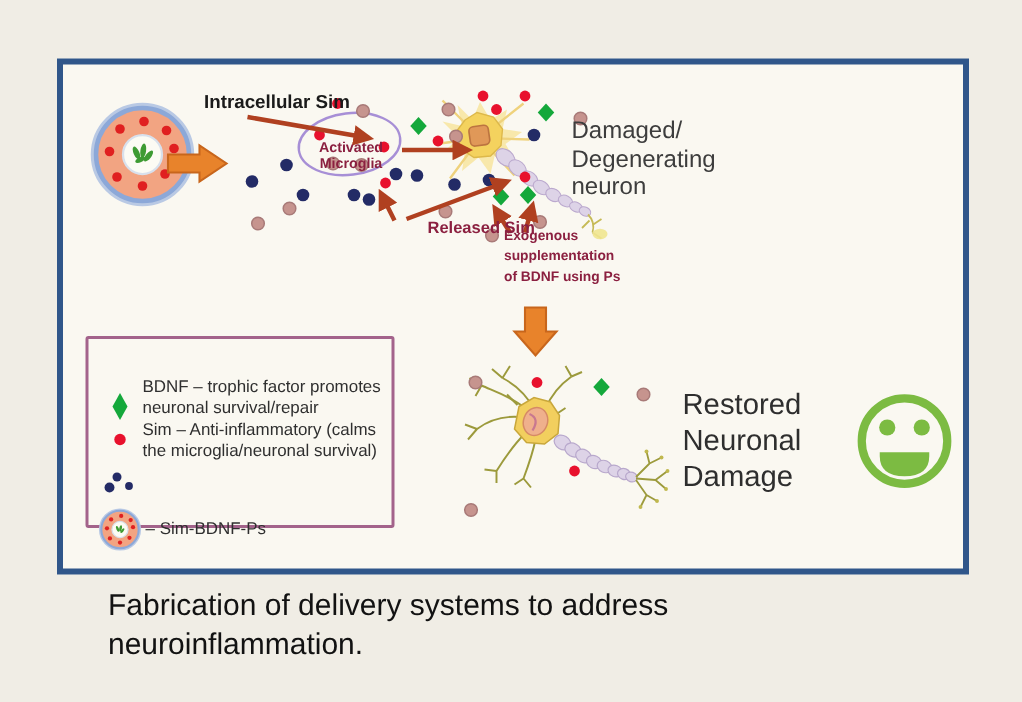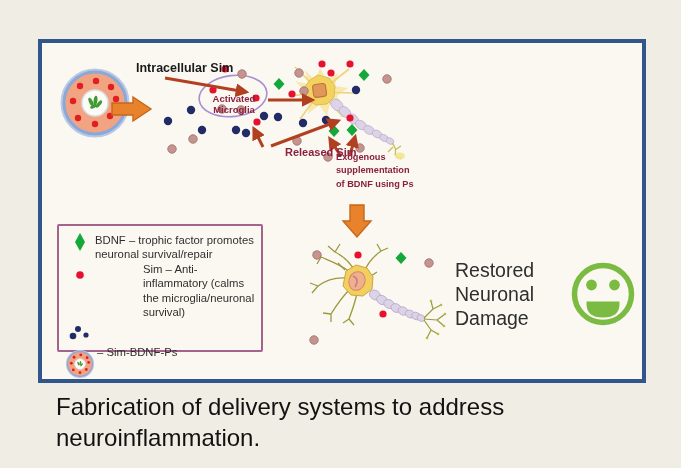--- a/index.html
+++ b/index.html
@@ -23,30 +23,30 @@
   .lbl-damaged{left:381px;top:79px;font-size:16px;color:#3D3D3D;line-height:1.17;}
   .lbl-restored{left:455px;top:259px;font-size:19.5px;color:#2E2E2E;line-height:1.22;}
   .legend{
     position:absolute;left:57px;top:224px;width:206px;height:128px;
     border:2px solid #A3638B;border-radius:2px;background:transparent;
     padding:5px 4px 0 6px;box-sizing:border-box;
   }
   .lrow{display:flex;align-items:flex-start;}
   .licon{width:30px;flex:0 0 30px;display:flex;justify-content:center;align-items:center;}
   .ltext{font-size:11.3px;color:#2F2F2F;line-height:1.28;}
-  .lrow.r1{margin-top:2px;}
-  .lrow.r2{margin-top:0px;gap:48px;}
+  .lrow.r1{margin-top:20px;align-items:flex-end;}
+  .lrow.r2{margin-top:0px;}
   .lrow.r2 .licon{padding-top:8px;}
   .lrow.r3{margin-top:5px;}
-  .lrow.r4{margin-top:4px;align-items:flex-start;}
+  .lrow.r4{margin-top:4px;align-items:center;}
   .lrow.r3 .ltext{padding-left:12px;padding-top:1px;}
   .lrow.r4 .ltext{padding-left:2px;}
   .caption{
-    position:absolute;left:56px;top:391px;width:470px;
-    font-size:24px;color:#121212;line-height:1.3;white-space:pre-line;
+    position:absolute;left:72px;top:391px;width:470px;
+    font-size:20px;color:#121212;line-height:1.3;white-space:pre-line;
   }
 </style>
 </head>
 <body>
 
 <div class="stage">
 
   <div class="panel"></div>
 
   <svg class="art" viewBox="0 0 681 468" xmlns="http://www.w3.org/2000/svg">
@@ -197,20 +197,23 @@
       </g>
   </svg>
 
   <div class="lbl lbl-intracellular">Intracellular Sim</div>
   <div class="lbl lbl-activated">Activated
 Microglia</div>
   <div class="lbl lbl-released">Released Sim</div>
   <div class="lbl lbl-exogenous">Exogenous
 supplementation
 of BDNF using Ps</div>
+  <div class="lbl lbl-damaged">Damaged/
+Degenerating
+neuron</div>
   <div class="lbl lbl-restored">Restored
 Neuronal
 Damage</div>
 
   <div class="legend">
     <div class="lrow r1">
       <span class="licon">
         <svg width="12" height="18" viewBox="0 0 12 18">
             <polygon points="6,0 11,9 6,18 1,9" fill="#14A83B"></polygon>
           </svg>

